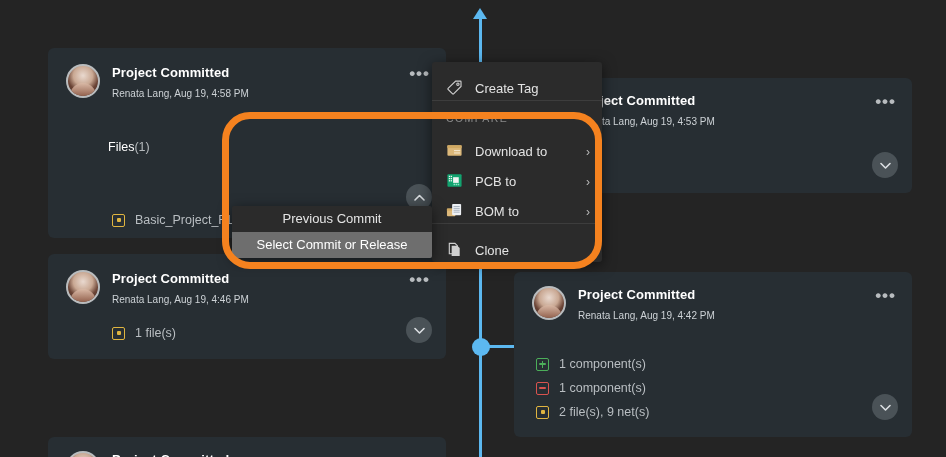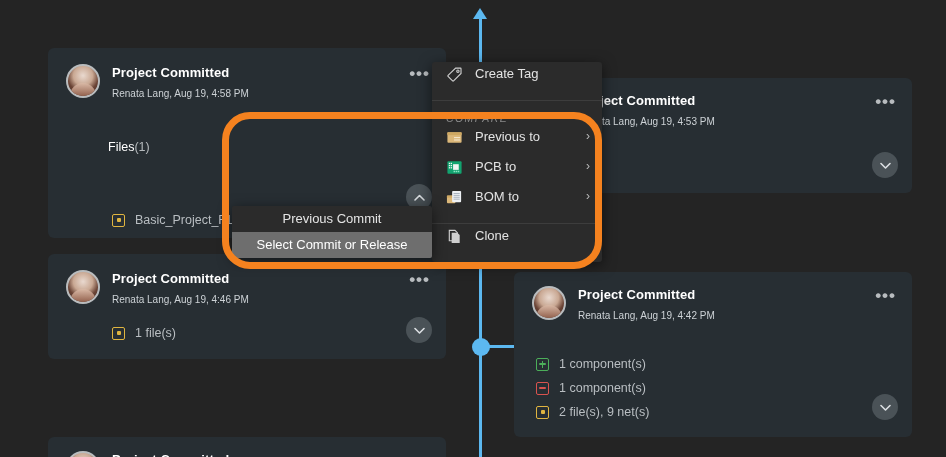--- a/index.html
+++ b/index.html
@@ -88,30 +88,29 @@
 
   
   .menu {
     position:absolute; left:432px; top:62px; width:170px;
     background:#2b2b2b; border-radius:3px;
     box-shadow:0 3px 14px rgba(0,0,0,.55);
     padding:4px 0;
     z-index:40;
   }
   .mi {
-    display:flex; align-items:flex-start; height:30px; padding:0 12px 0 14px;
+    display:flex; align-items:flex-end; height:30px; padding:0 12px 0 14px;
     font-size:13px; color:#e3e3e3; cursor:pointer; position:relative;
   }
   .mi .mlabel { flex:1 1 auto; margin-left:12px; }
   .mi .arrow { color:#b9b9b9; font-size:12px; }
   .msep { height:1px; background:#3d3d3d; margin:4px 0; }
   .mhdr {
     font-size:10.5px; letter-spacing:1.4px; color:#8b8b8b;
     padding:7px 0 5px 14px;
-    font-style:italic;
   }
   .micon { width:17px; height:17px; flex:0 0 auto; display:block; }
 
   
   .submenu {
     position:absolute; left:232px; top:206px; width:200px;
     background:#2b2b2b; border-radius:2px;
     box-shadow:0 3px 14px rgba(0,0,0,.55);
     z-index:50; overflow:hidden;
   }
@@ -265,21 +264,21 @@
 
     <div class="mhdr">COMPARE</div>
 
     <div class="mi">
       <svg class="micon" viewBox="0 0 18 18">
         <rect x="1.5" y="3.5" width="15" height="11" rx="1" fill="#dcb87a"></rect>
         <rect x="1.5" y="3.5" width="15" height="3" fill="#cfa862"></rect>
         <rect x="8.5" y="8.5" width="6.5" height="1.2" fill="#f3e6cd"></rect>
         <rect x="8.5" y="11" width="6.5" height="1.2" fill="#f3e6cd"></rect>
       </svg>
-      <span class="mlabel">Previous to</span>
+      <span class="mlabel">Download to</span>
       <span class="arrow">›</span>
     </div>
 
     <div class="mi">
       <svg class="micon" viewBox="0 0 18 18">
         <rect x="1.5" y="2.5" width="15" height="13" rx="1" fill="#12a36f"></rect>
         <rect x="7.5" y="5.5" width="6" height="6" fill="#f0f3f2"></rect>
         <rect x="3" y="4" width="1.4" height="1.4" fill="#f0f3f2"></rect>
         <rect x="5" y="4" width="1.4" height="1.4" fill="#f0f3f2"></rect>
         <rect x="3" y="6.3" width="1.4" height="1.4" fill="#f0f3f2"></rect>

